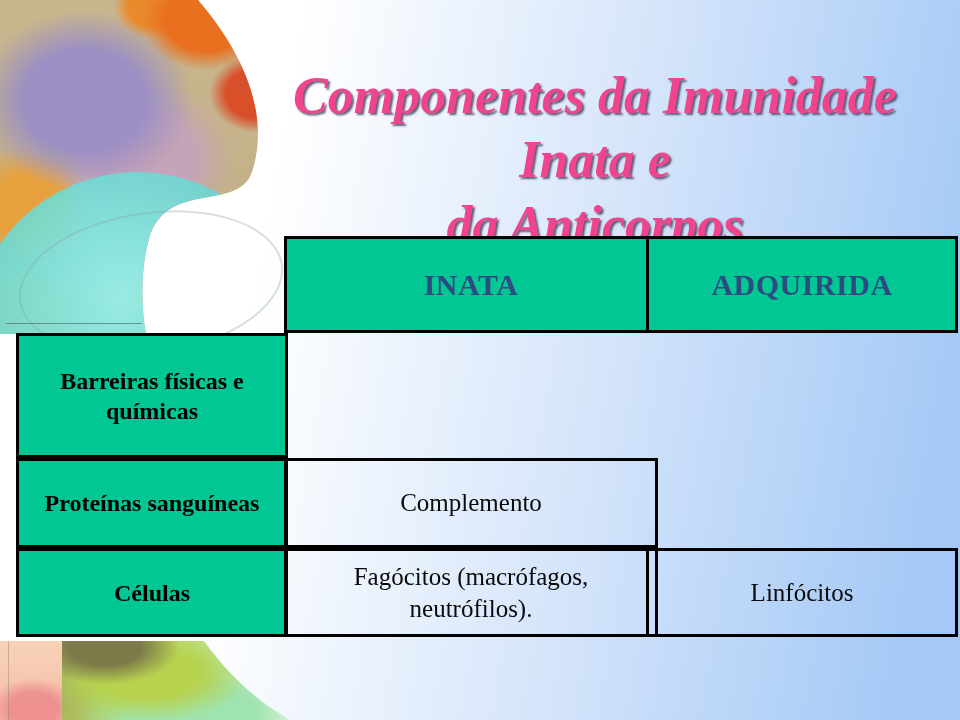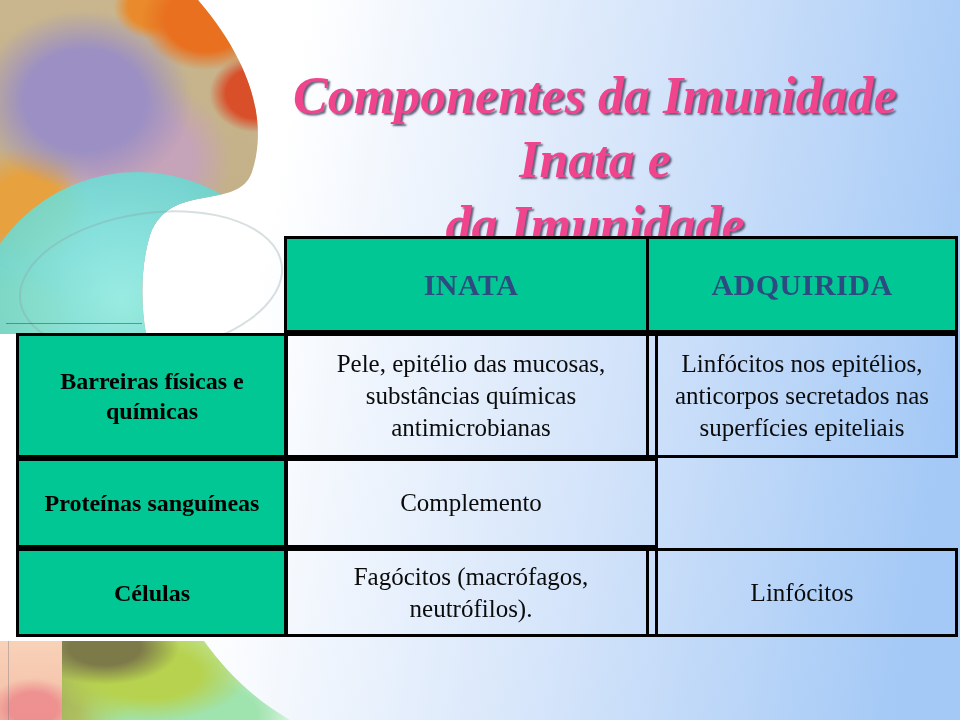--- a/index.html
+++ b/index.html
@@ -69,29 +69,27 @@
   <div class="collage-edge-line"></div>
 
   <div class="watercolor">
     <div class="wc-peach"></div>
     <div class="wc-line"></div>
     <div class="wc-green"></div>
   </div>
 
   <div class="title">
     <div>Componentes da Imunidade Inata e</div>
-    <div>da Imunidade</div>
+    <div>da Anticorpos</div>
   </div>
 
   <div class="cell head c-inata r-head">INATA</div>
   <div class="cell head c-adq r-head">ADQUIRIDA</div>
 
   <div class="cell green c-label r-1">Barreiras físicas e químicas</div>
-  <div class="cell data c-inata r-1">Pele, epitélio das mucosas, substâncias químicas antimicrobianas</div>
-  <div class="cell data c-adq r-1">Linfócitos nos epitélios, anticorpos secretados nas superfícies epiteliais</div>
 
   <div class="cell green c-label r-2">Proteínas sanguíneas</div>
   <div class="cell data c-inata r-2">Complemento</div>
 
   <div class="cell green c-label r-3">Células</div>
   <div class="cell data c-inata r-3">Fagócitos (macrófagos, neutrófilos).</div>
   <div class="cell data c-adq r-3">Linfócitos</div>
 
 </div>
 

